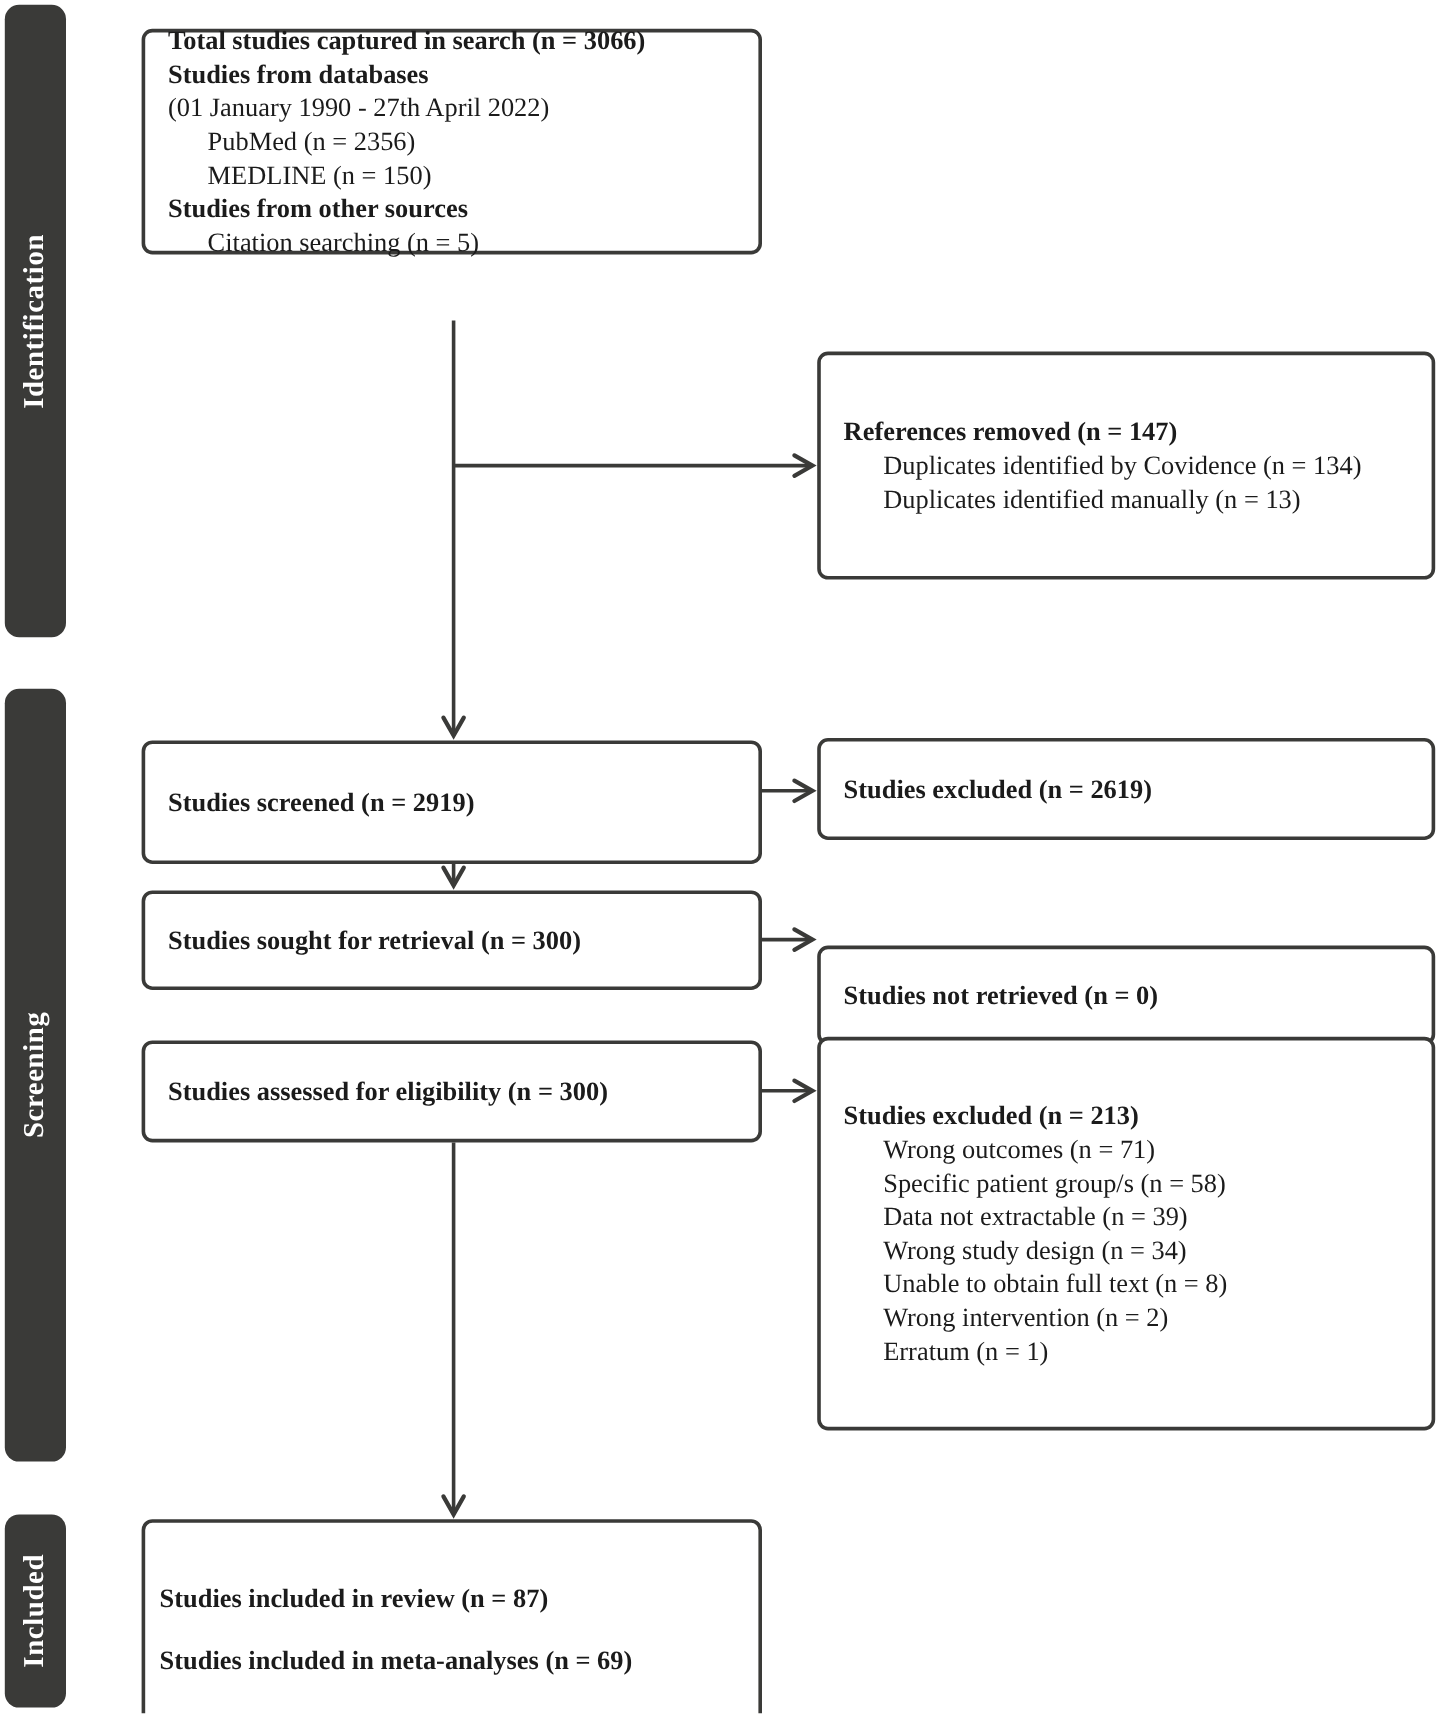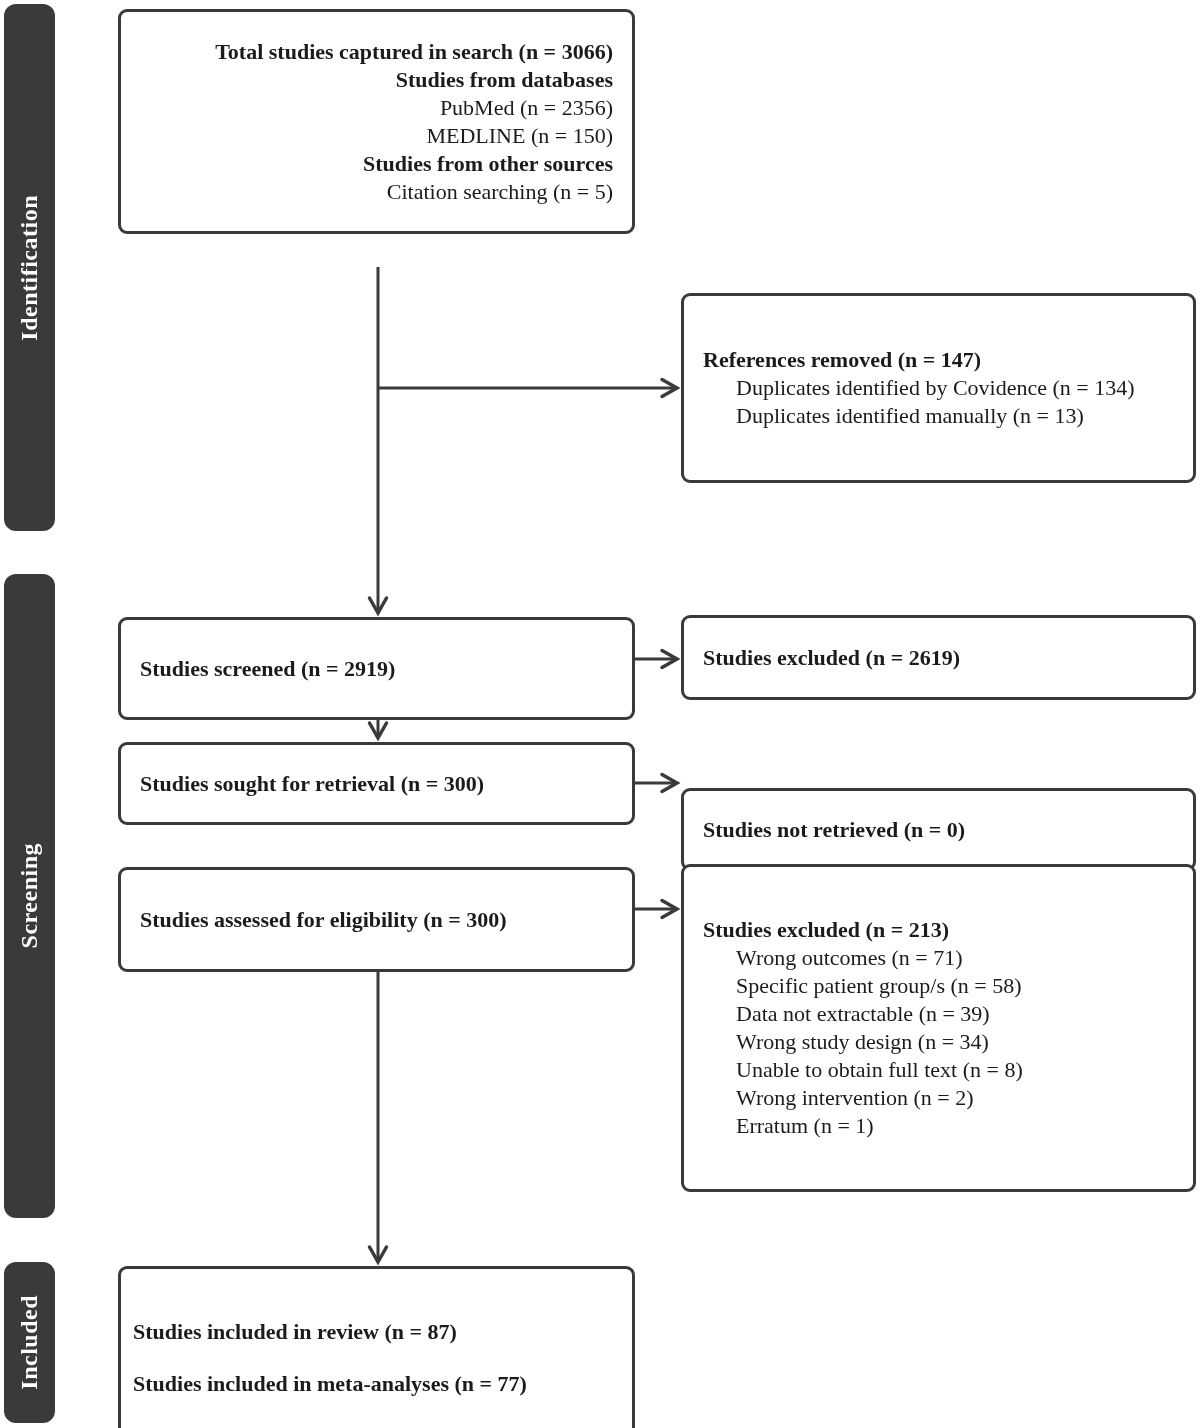--- a/index.html
+++ b/index.html
@@ -89,23 +89,24 @@
   <aside class="stage" style="top:4px; height:527px;">
     <span class="stage-label">Identification</span>
   </aside>
   <aside class="stage" style="top:574px; height:644px;">
     <span class="stage-label">Screening</span>
   </aside>
   <aside class="stage" style="top:1262px; height:161px;">
     <span class="stage-label">Included</span>
   </aside>
 
-  <div class="box col-left" style="top:9px; height:225px;text-align:right;">
+  <div class="box col-left" style="top:24px; height:188px;">
     <div class="line bold">Total studies captured in search (n = 3066)</div>
     <div class="line bold">Studies from databases</div>
+    <div class="line">(01 January 1990 - 27th April 2022)</div>
     <div class="line indent">PubMed (n = 2356)</div>
     <div class="line indent">MEDLINE (n = 150)</div>
     <div class="line bold">Studies from other sources</div>
     <div class="line indent">Citation searching (n = 5)</div>
   </div>
 
   <div class="box col-right" style="top:293px; height:190px;">
     <div class="line bold">References removed (n = 147)</div>
     <div class="line indent">Duplicates identified by Covidence (n = 134)</div>
     <div class="line indent">Duplicates identified manually (n = 13)</div>
@@ -120,33 +121,33 @@
   </div>
 
   <div class="box col-left" style="top:742px; height:83px;">
     <div class="line bold">Studies sought for retrieval (n = 300)</div>
   </div>
 
   <div class="box col-right" style="top:740px; height:83px;margin-top:48px;">
     <div class="line bold">Studies not retrieved (n = 0)</div>
   </div>
 
-  <div class="box col-left" style="top:867px; height:105px;">
+  <div class="box col-left" style="top:867px; height:85px;">
     <div class="line bold">Studies assessed for eligibility (n = 300)</div>
   </div>
 
   <div class="box col-right" style="top:864px; height:328px;">
     <div class="line bold">Studies excluded (n = 213)</div>
     <div class="line indent">Wrong outcomes (n = 71)</div>
     <div class="line indent">Specific patient group/s (n = 58)</div>
     <div class="line indent">Data not extractable (n = 39)</div>
     <div class="line indent">Wrong study design (n = 34)</div>
     <div class="line indent">Unable to obtain full text (n = 8)</div>
     <div class="line indent">Wrong intervention (n = 2)</div>
     <div class="line indent">Erratum (n = 1)</div>
   </div>
 
   <div class="box col-left" style="top:1266px; height:184px;padding-left:12px;">
     <div class="line bold">Studies included in review (n = 87)</div>
-    <div class="line bold gap">Studies included in meta-analyses (n = 77)</div>
+    <div class="line bold gap">Studies included in meta-analyses (n = 69)</div>
   </div>
 
 </div>
 
 </body></html>

